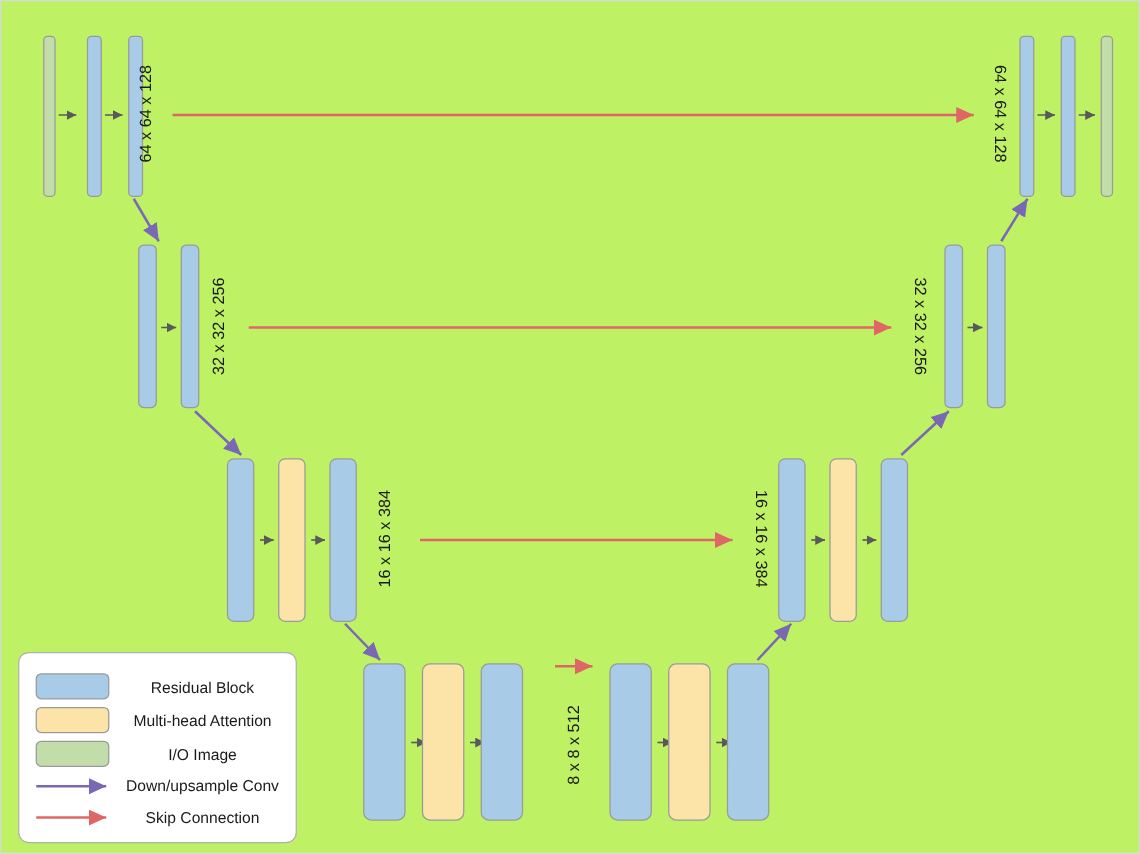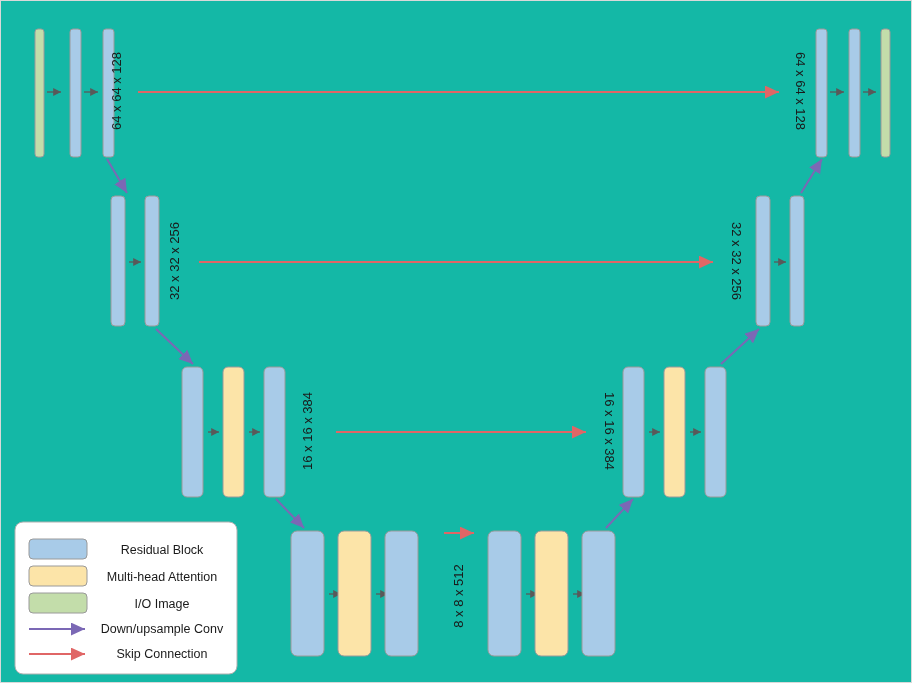--- a/index.html
+++ b/index.html
@@ -5,21 +5,21 @@
   html, body {
     margin: 0;
     padding: 0;
     background: #ffffff;
     font-family: "Liberation Sans", sans-serif;
   }
   #canvas {
     position: relative;
     width: 912px;
     height: 683px;
-    background: #14b8a6;
+    background: #bef264;
     border-top: 1px solid #d9d9d9;
     border-left: 1px solid #d9d9d9;
     border-right: 1px solid #d9d9d9;
     border-bottom: 1px solid #d9d9d9;
     box-sizing: border-box;
     overflow: hidden;
   }
   #diagram-svg {
     position: absolute;
     left: 0;

